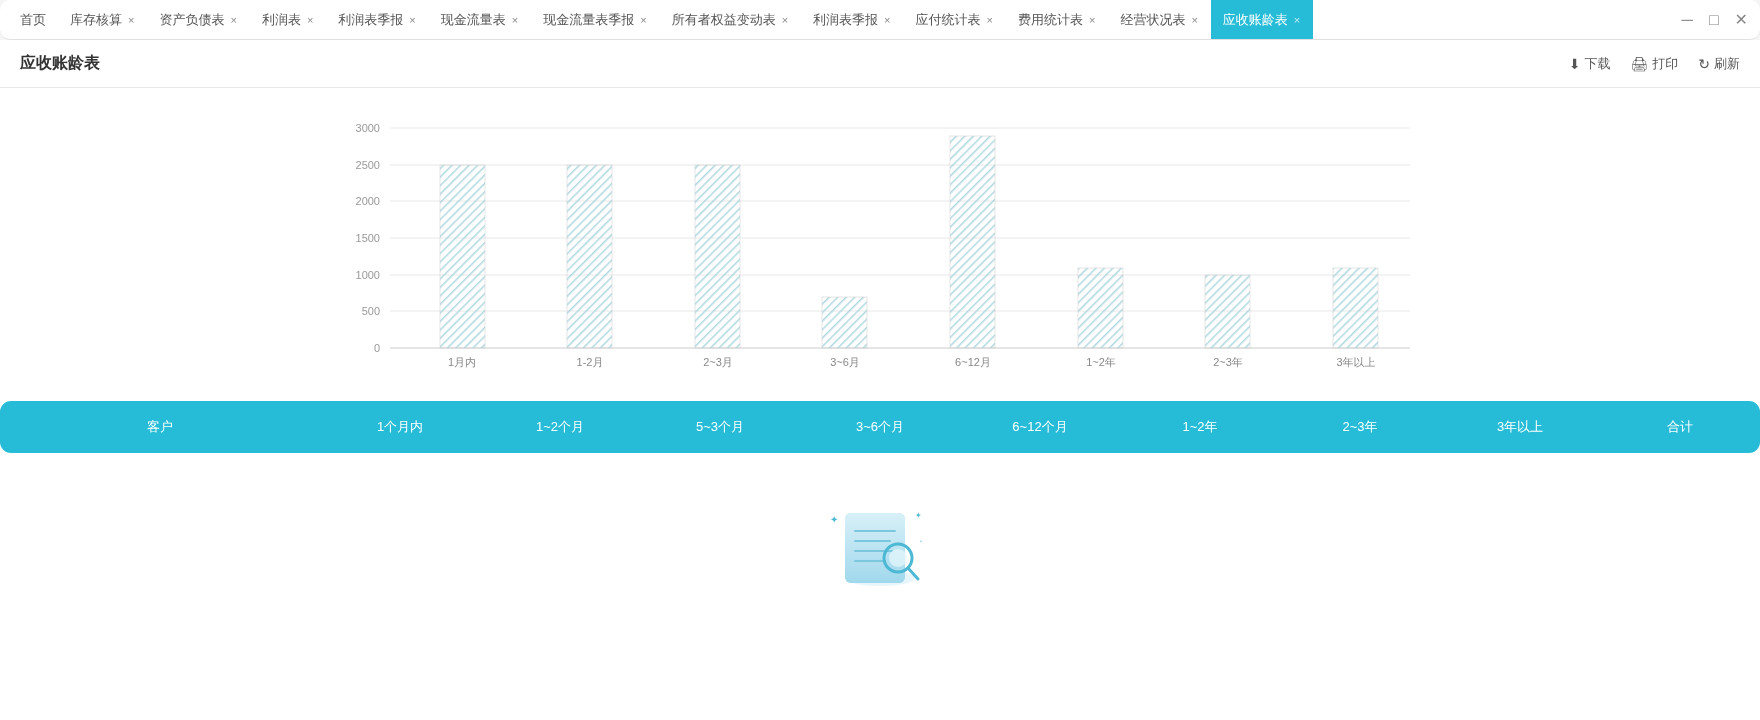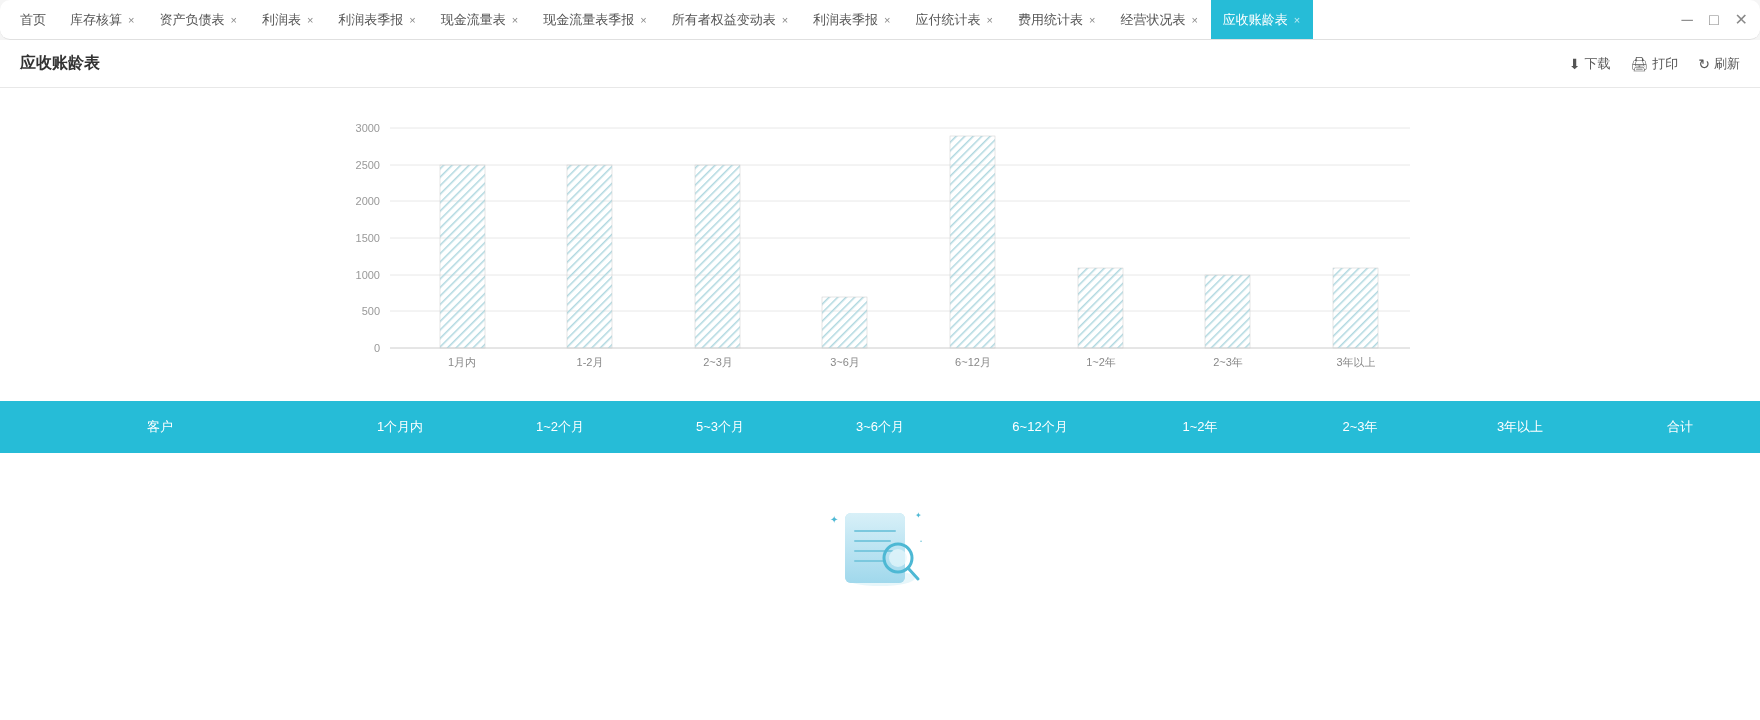--- a/index.html
+++ b/index.html
@@ -110,20 +110,21 @@
     }
 
     
     .table-header {
       display: grid;
       grid-template-columns: 2fr 1fr 1fr 1fr 1fr 1fr 1fr 1fr 1fr 1fr;
       background: #26bcd7;
       color: #fff;
       height: 52px;
       align-items: center;
+      border-radius: 11px;
     }
     .table-header-cell {
       text-align: center;
       font-size: 13px;
       padding: 0 8px;
     }
 
     
     .empty-state {
       flex: 1;

